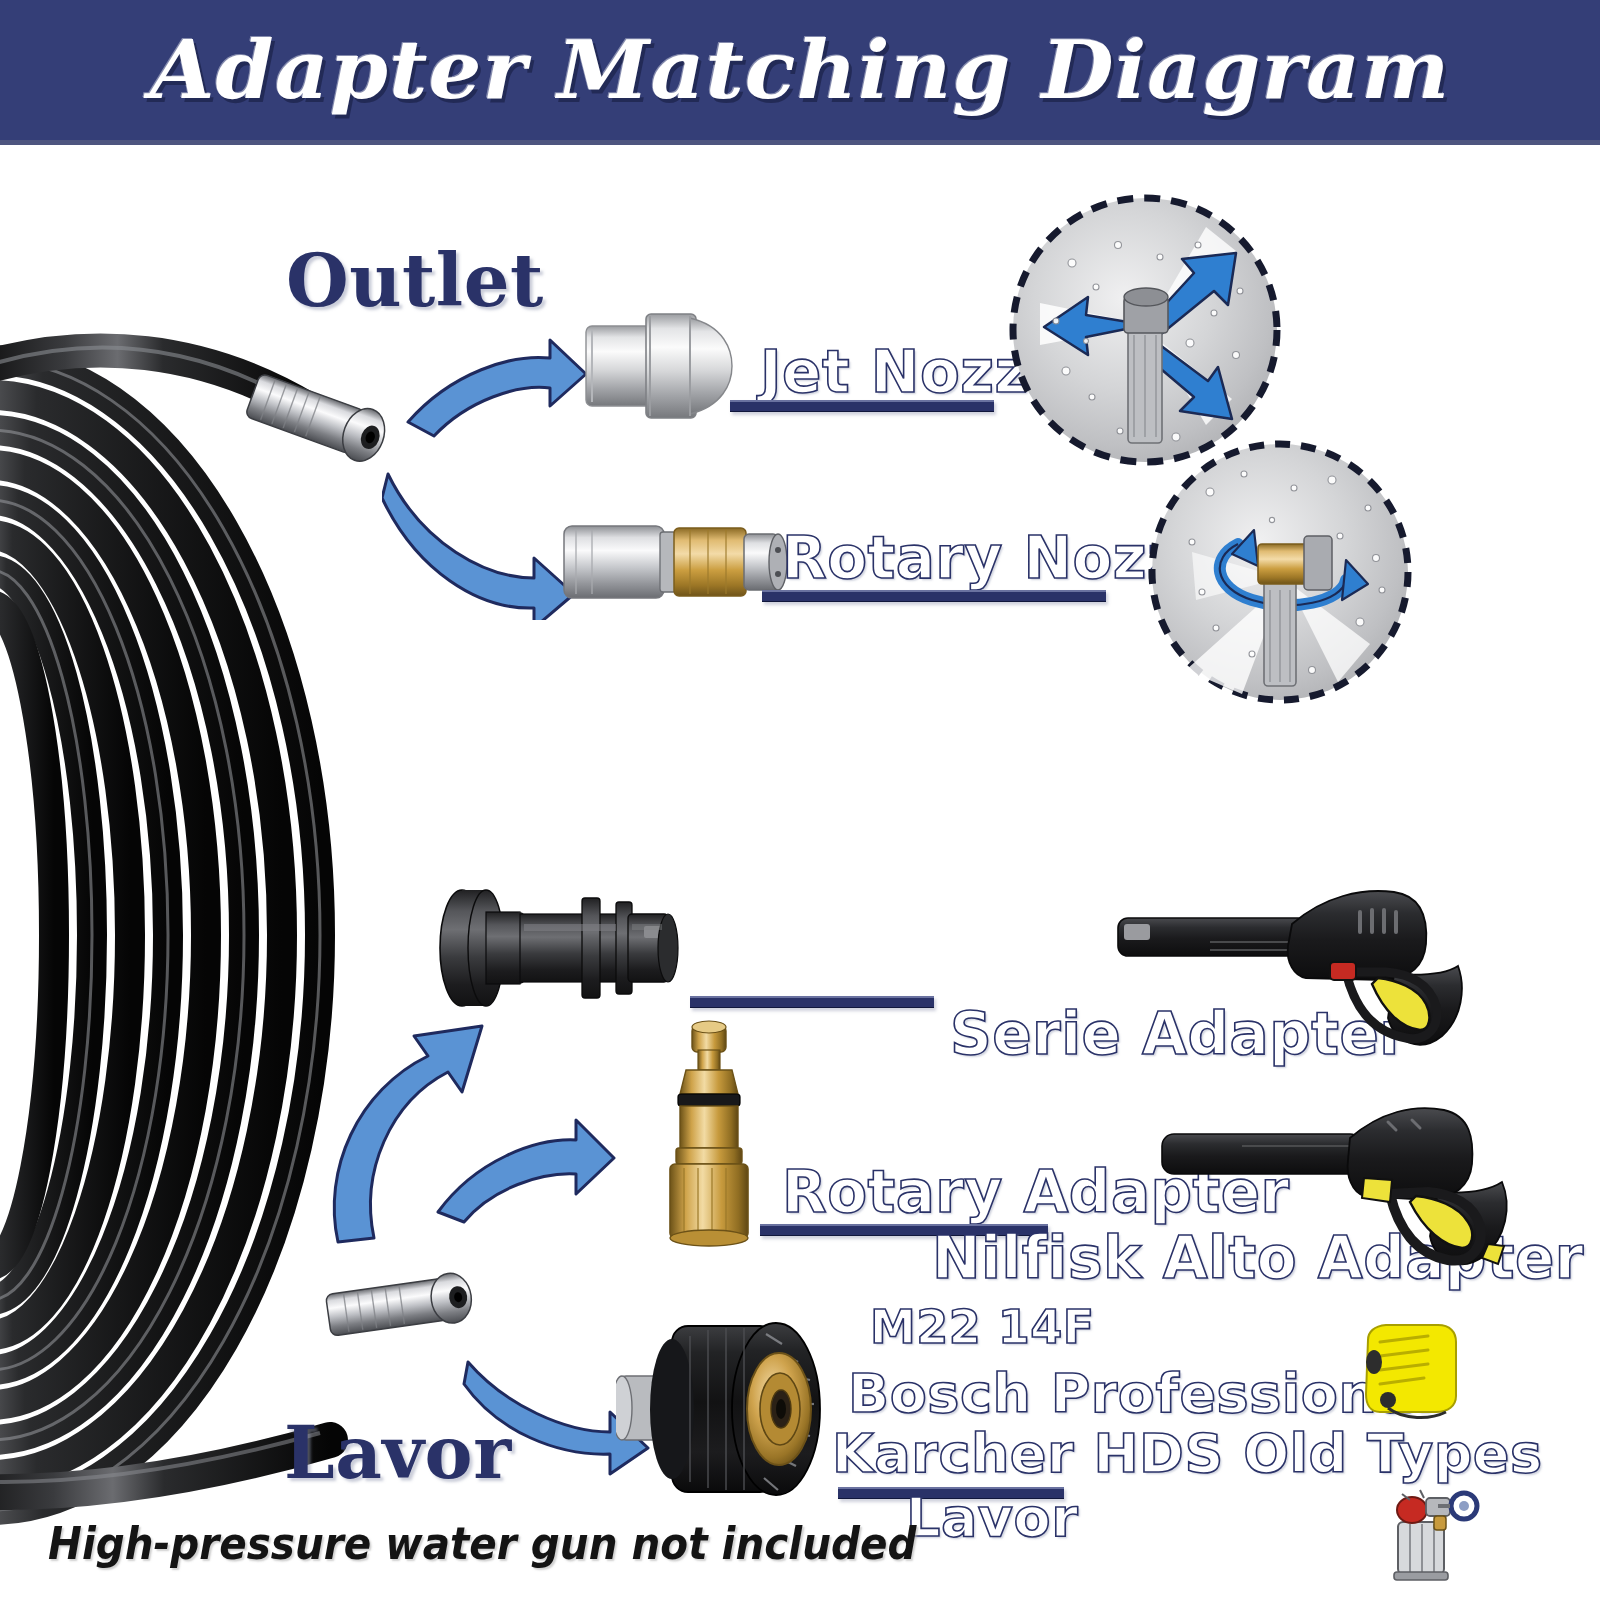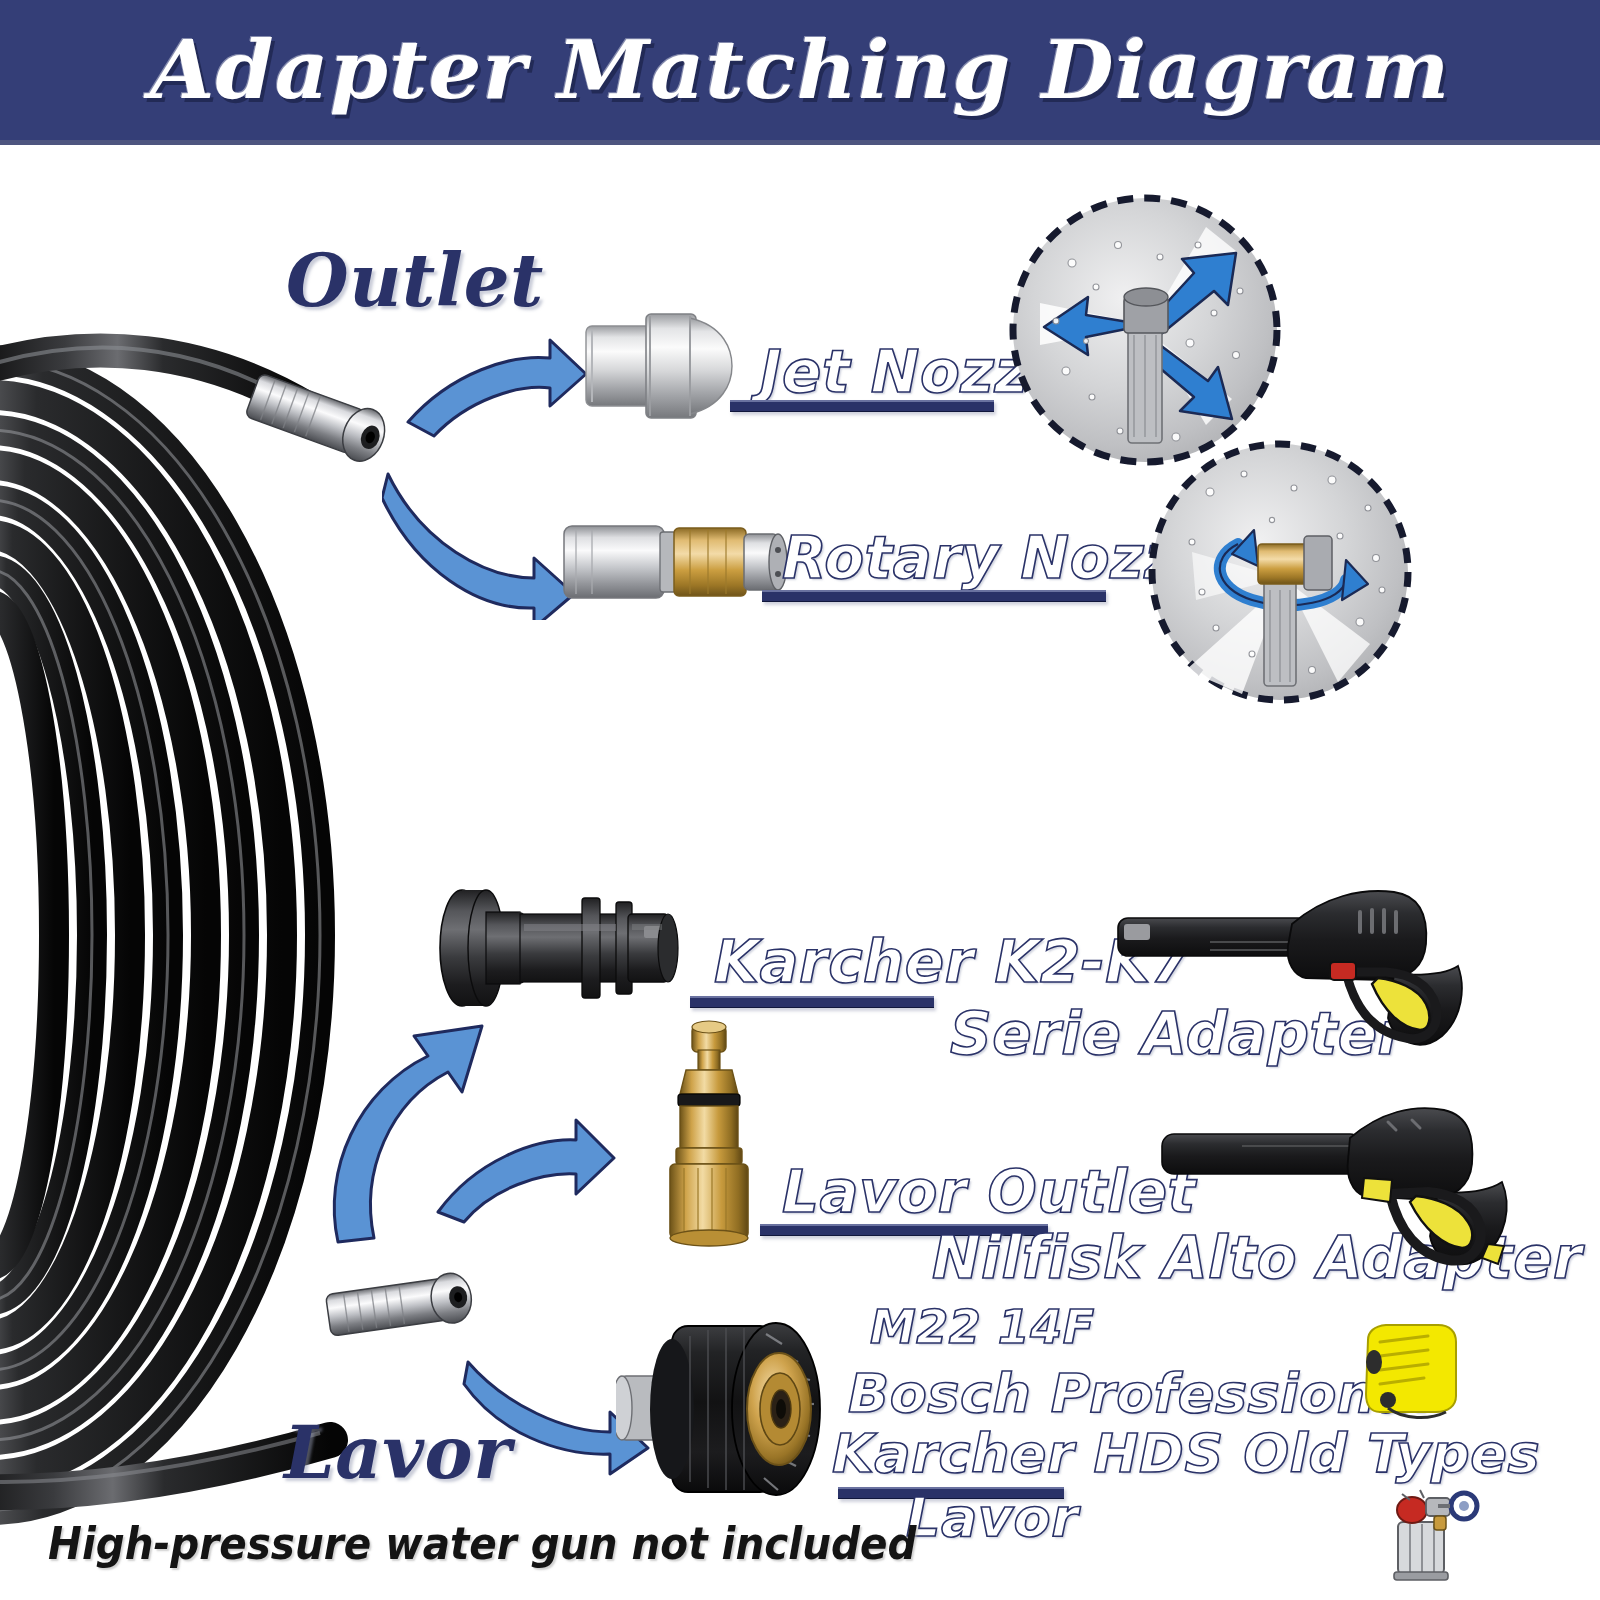--- a/index.html
+++ b/index.html
@@ -25,21 +25,21 @@
   }
   .banner-underline{
     position:absolute;left:0;top:140px;width:1600px;height:5px;
     background:#2e3768;opacity:.85;
   }
 
   
   .lbl{
     position:absolute;
     font-family:"DejaVu Sans", sans-serif;
-    font-weight:bold;font-style:italic;
+    font-weight:bold;
     color:#ffffff;
     -webkit-text-stroke:1.6px #2a3268;
     text-shadow:2px 2px 2px rgba(170,175,195,.55);
     white-space:nowrap;
     letter-spacing:0.5px;
   }
   .lbl.solid{
     color:#2a3268;
     -webkit-text-stroke:0;
     font-family:"DejaVu Serif", serif;
@@ -387,21 +387,20 @@
 
       <rect x="196" y="46" width="40" height="68" rx="4" fill="url(#blkG)" stroke="#0b0b0c" stroke-width="1.3"></rect>
       <rect x="212" y="58" width="18" height="12" rx="2" fill="#8a8b8f"></rect>
       <ellipse cx="236" cy="80" rx="10" ry="34" fill="#2b2c2e" stroke="#0b0b0c" stroke-width="1.2"></ellipse>
 
       <rect x="92" y="56" width="92" height="7" fill="#818286" opacity=".55"></rect>
       <rect x="200" y="56" width="30" height="6" fill="#818286" opacity=".45"></rect>
     </svg>
   </div>
 
-  <div class="lbl" style="left:714px;top:928px;font-size:58px;">Karcher K2-K7</div>
   <div class="underline" style="left:690px;top:996px;width:244px;"></div>
   <div class="lbl" style="left:950px;top:1000px;font-size:58px;">Serie Adapter</div>
 
   <div class="gun" style="left:1110px;top:866px;">
     <svg width="470" height="190" viewBox="0 0 470 190">
       <defs>
         <linearGradient id="gunG" x1="0" y1="0" x2="0" y2="1">
           <stop offset="0%" stop-color="#4a4b4f"></stop>
           <stop offset="25%" stop-color="#2b2c2f"></stop>
           <stop offset="55%" stop-color="#1a1a1c"></stop>
@@ -470,21 +469,21 @@
       <g stroke="#9b7828" stroke-width="1.5" opacity=".8">
         <line x1="34" y1="148" x2="34" y2="214"></line>
           <line x1="48" y1="148" x2="48" y2="214"></line>
         <line x1="62" y1="148" x2="62" y2="214"></line>
           <line x1="76" y1="148" x2="76" y2="214"></line>
       </g>
       <ellipse cx="59" cy="218" rx="39" ry="8" fill="#b98f35" stroke="#6b5117" stroke-width="1.4"></ellipse>
     </svg>
   </div>
 
-  <div class="lbl" style="left:782px;top:1158px;font-size:58px;">Lavor Outlet</div>
+  <div class="lbl" style="left:782px;top:1158px;font-size:58px;">Rotary Adapter</div>
   <div class="underline" style="left:760px;top:1224px;width:288px;"></div>
   <div class="lbl" style="left:932px;top:1224px;font-size:58px;">Nilfisk Alto Adapter</div>
 
   <div class="gun" style="left:1152px;top:1086px;">
     <svg width="440" height="190" viewBox="0 0 440 190">
 
       <rect x="10" y="48" width="200" height="40" rx="12" fill="url(#gunG)" stroke="#0a0a0b" stroke-width="1.6"></rect>
       <g stroke="#555658" stroke-width="2" opacity=".75">
         <line x1="90" y1="60" x2="200" y2="60"></line>
       </g>

